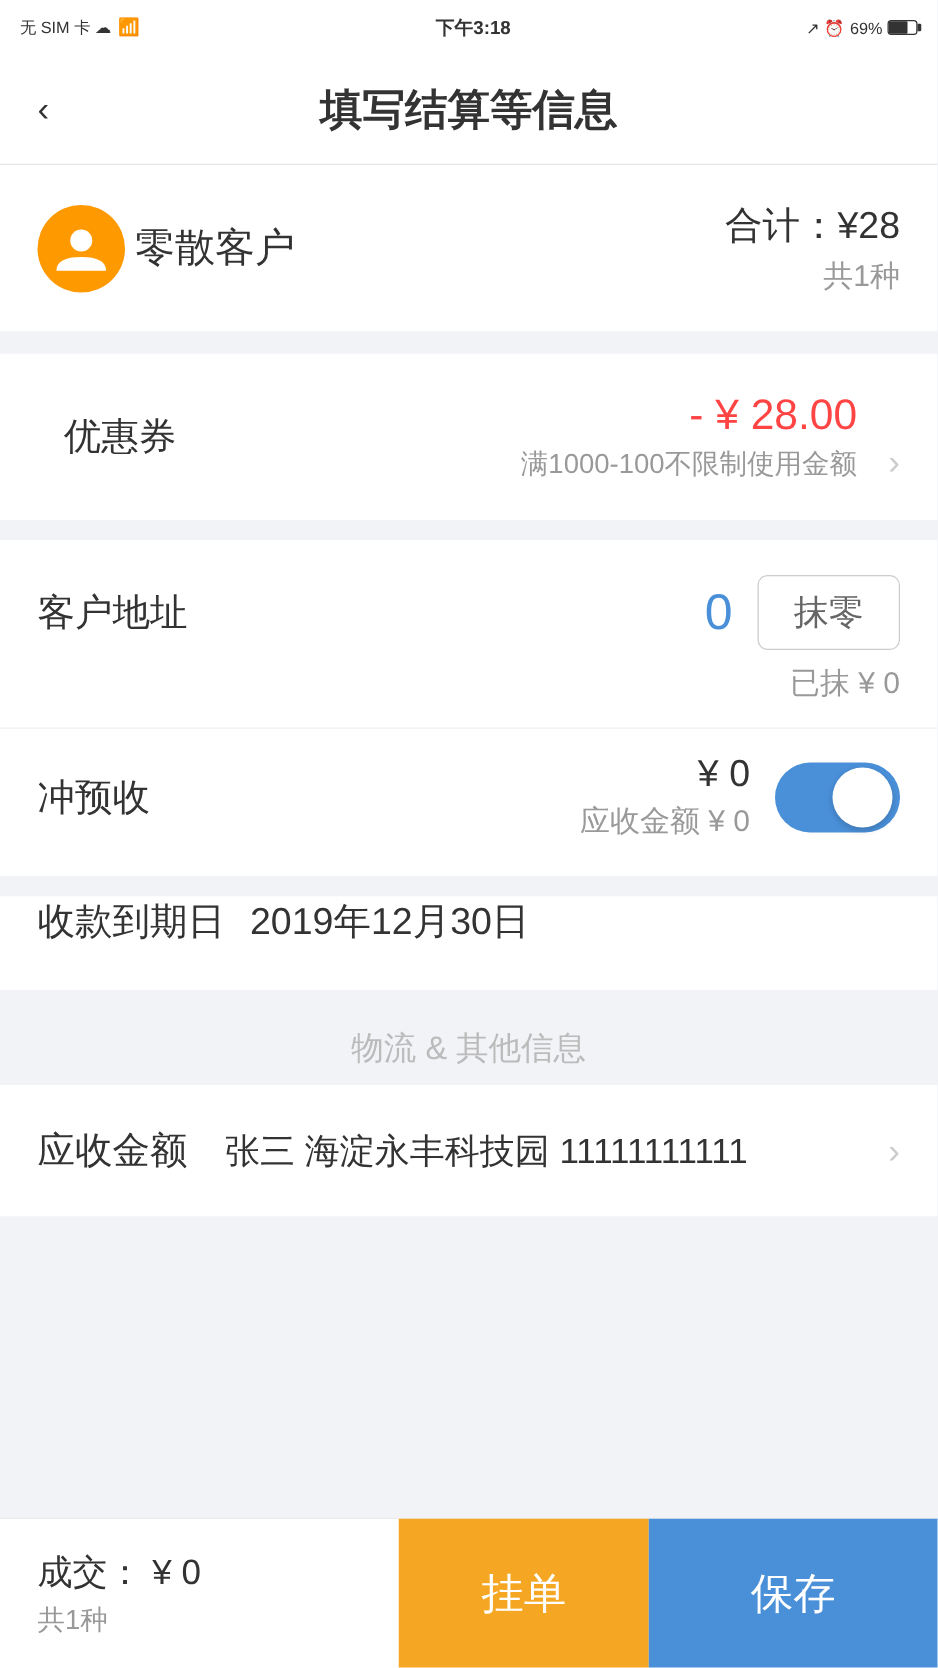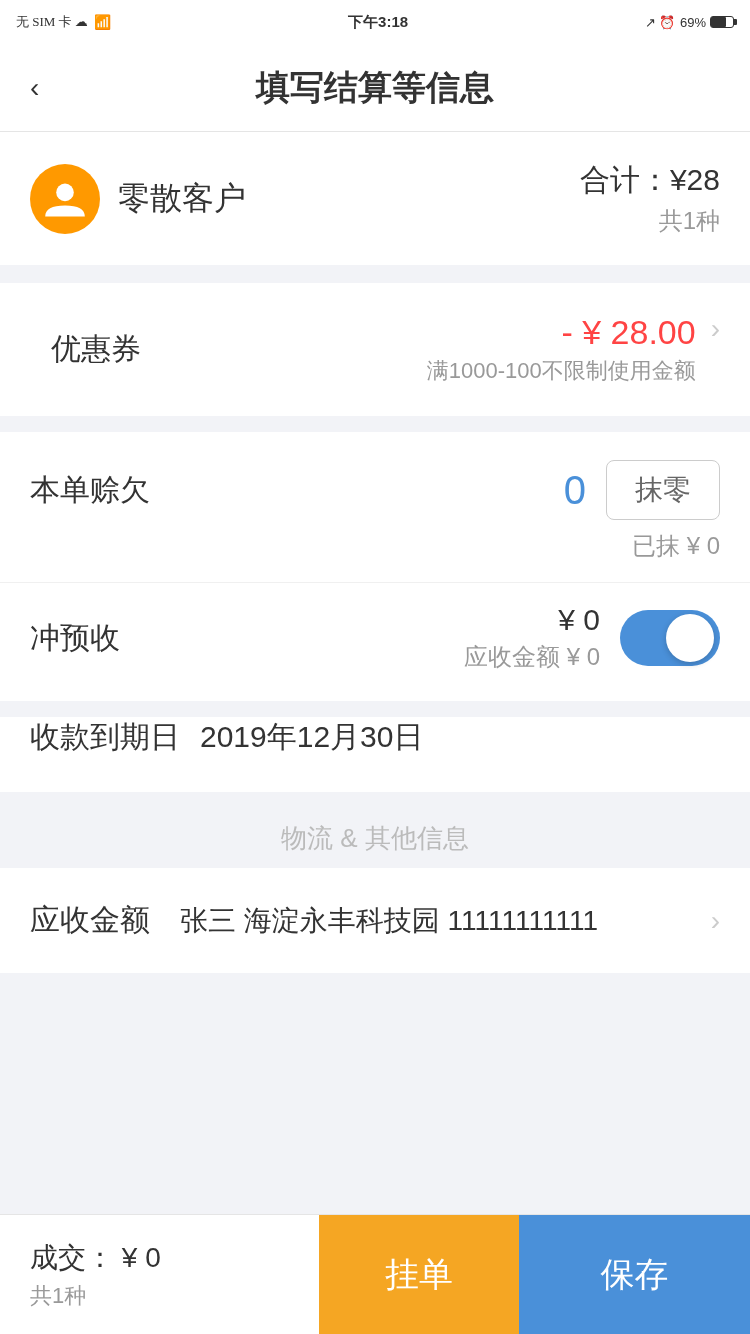--- a/index.html
+++ b/index.html
@@ -18,21 +18,21 @@
     .status-bar {
       background: #fff;
       height: 44px;
       display: flex;
       align-items: center;
       justify-content: space-between;
       padding: 0 16px;
       font-size: 14px;
       font-weight: 500;
     }
-    .status-left { display: flex; align-items: center; gap: 6px; font-size: 13px; font-family: Liberation Serif, serif; }
+    .status-left { display: flex; gap: 6px; font-size: 13px; }
     .status-center { font-size: 15px; font-weight: 600; }
     .status-right { display: flex; align-items: center; gap: 4px; font-size: 13px; }
     .wifi-icon { font-size: 14px; }
     .battery-bar {
       display: inline-flex;
       align-items: center;
       border: 1.5px solid #333;
       border-radius: 3px;
       width: 24px;
       height: 12px;
@@ -99,21 +99,21 @@
       background: #fff;
       padding: 28px 30px;
       display: flex;
       align-items: center;
       justify-content: space-between;
       margin-bottom: 2px;
     }
     .customer-left {
       display: flex;
       align-items: center;
-      gap: 18px;
+      gap: 8px;
     }
     .avatar {
       width: 70px;
       height: 70px;
       border-radius: 50%;
       background: #f90;
       display: flex;
       align-items: center;
       justify-content: center;
       overflow: hidden;
@@ -141,22 +141,22 @@
       margin-left: 21px;
     }
     .form-row:last-child { border-bottom: none; }
     .form-label {
       font-size: 30px;
       color: #333;
       flex-shrink: 0;
     }
     .form-value-area {
       display: flex;
-      align-items: flex-start;
-      gap: 7px;
+      align-items: flex-end;
+      gap: 17px;
     }
     .coupon-right { text-align: right; }
     .coupon-amount { font-size: 34px; color: #ff4444; font-weight: 500; }
     .coupon-desc { font-size: 22px; color: #999; margin-top: 4px; }
     .chevron-right {
       color: #ccc;
       font-size: 28px;
       margin-left: 8px;
     }
 
@@ -383,21 +383,21 @@
         </div>
         <span class="chevron-right">›</span>
       </div>
     </div>
   </div>
 
   <div class="section-divider"></div>
 
   <div class="amount-section">
     <div class="amount-row">
-      <span class="form-label">本单赊欠</span>
+      <span class="form-label">客户地址</span>
       <div class="amount-input-area">
         <span class="amount-value">0</span>
         <button class="round-btn">抹零</button>
       </div>
     </div>
     <div class="already-zeroed">已抹  ¥ 0</div>
 
     <div class="pre-collection-row">
       <span class="pre-label">冲预收</span>
       <div class="pre-right">

